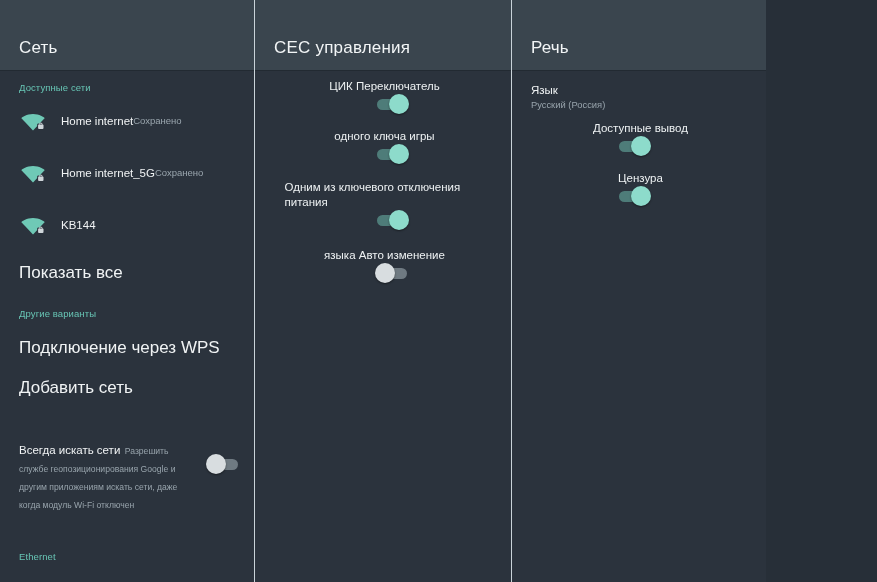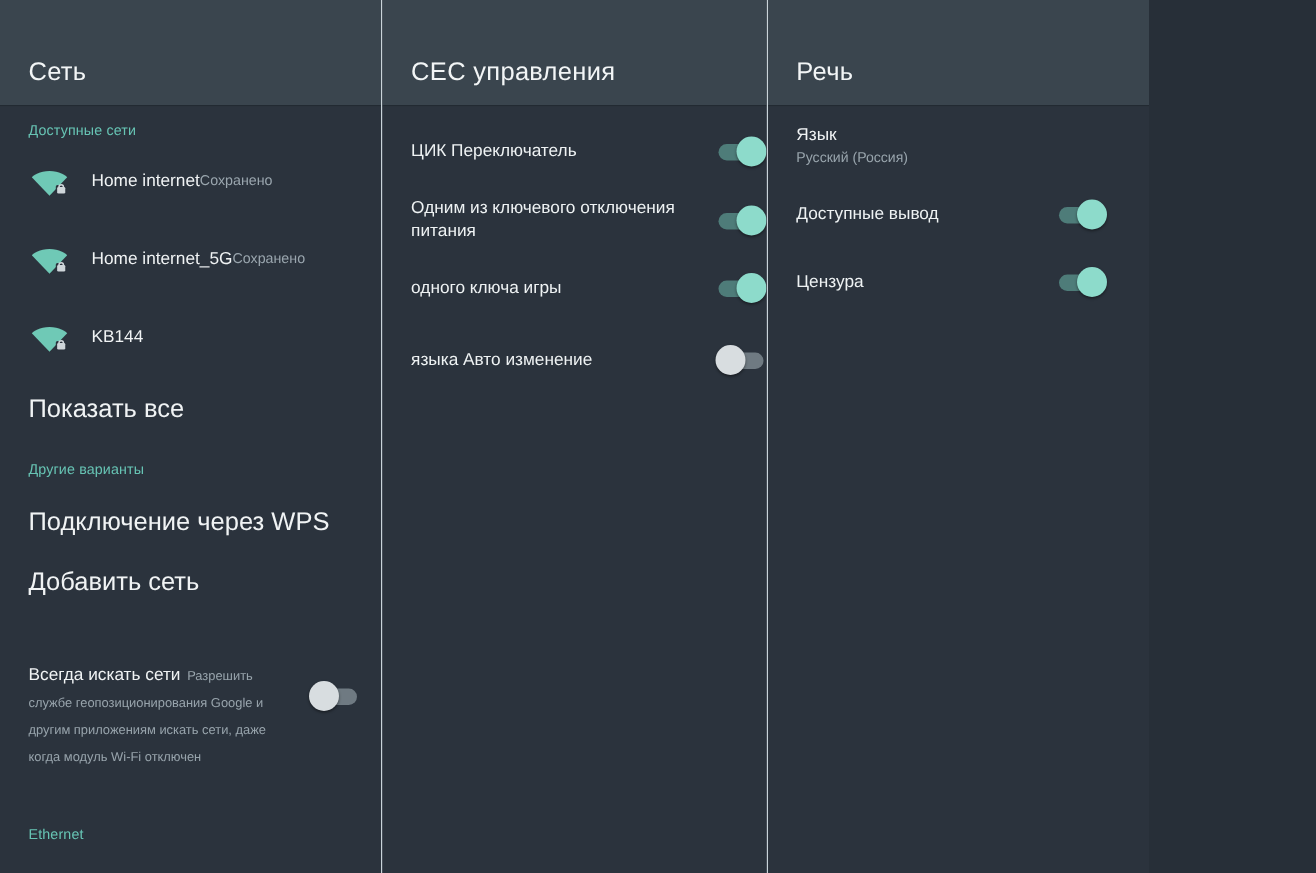--- a/index.html
+++ b/index.html
@@ -122,20 +122,21 @@
     color:#98a4ac;font-size:8.8px;line-height:12px;padding-left:19px;
   }
 
   
   .toggle-row{
     display:flex;
     align-items:center;
     padding:0 0 0 19px;
     min-height:44px;
     box-sizing:border-box;
+    flex-direction:column;
   }
   .toggle-row .tlabel{
     flex:1 1 auto;
     color:#eef2f3;
     font-size:11.5px;
     line-height:15px;
     padding-right:16px;
     max-width:200px;
   }
 
@@ -273,36 +274,36 @@
     <div class="panel-body">
 
       <div class="toggle-row" style="margin-top:8px;">
         <span class="tlabel">ЦИК Переключатель</span>
         <span class="switch on">
           <span class="track"></span>
           <span class="thumb"></span>
         </span>
       </div>
 
+      <div class="toggle-row" style="margin-top:1px;">
+        <span class="tlabel">одного ключа игры</span>
+        <span class="switch on">
+          <span class="track"></span>
+          <span class="thumb"></span>
+        </span>
+      </div>
+
       <div class="toggle-row" style="margin-top:2px;">
         <span class="tlabel">Одним из ключевого отключения питания</span>
         <span class="switch on">
           <span class="track"></span>
           <span class="thumb"></span>
         </span>
       </div>
 
-      <div class="toggle-row" style="margin-top:1px;">
-        <span class="tlabel">одного ключа игры</span>
-        <span class="switch on">
-          <span class="track"></span>
-          <span class="thumb"></span>
-        </span>
-      </div>
-
       <div class="toggle-row" style="margin-top:4px;">
         <span class="tlabel">языка Авто изменение</span>
         <span class="switch off">
           <span class="track"></span>
           <span class="thumb"></span>
         </span>
       </div>
 
     </div>
   </div>

